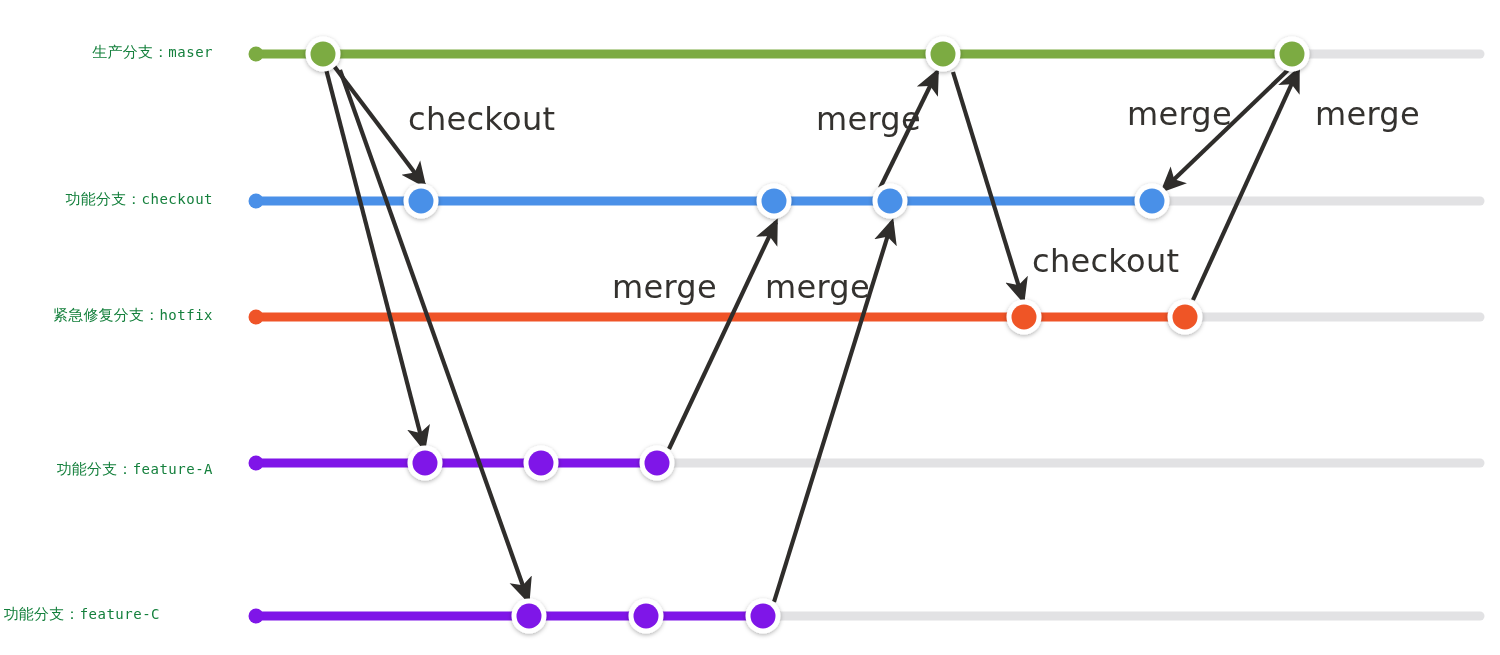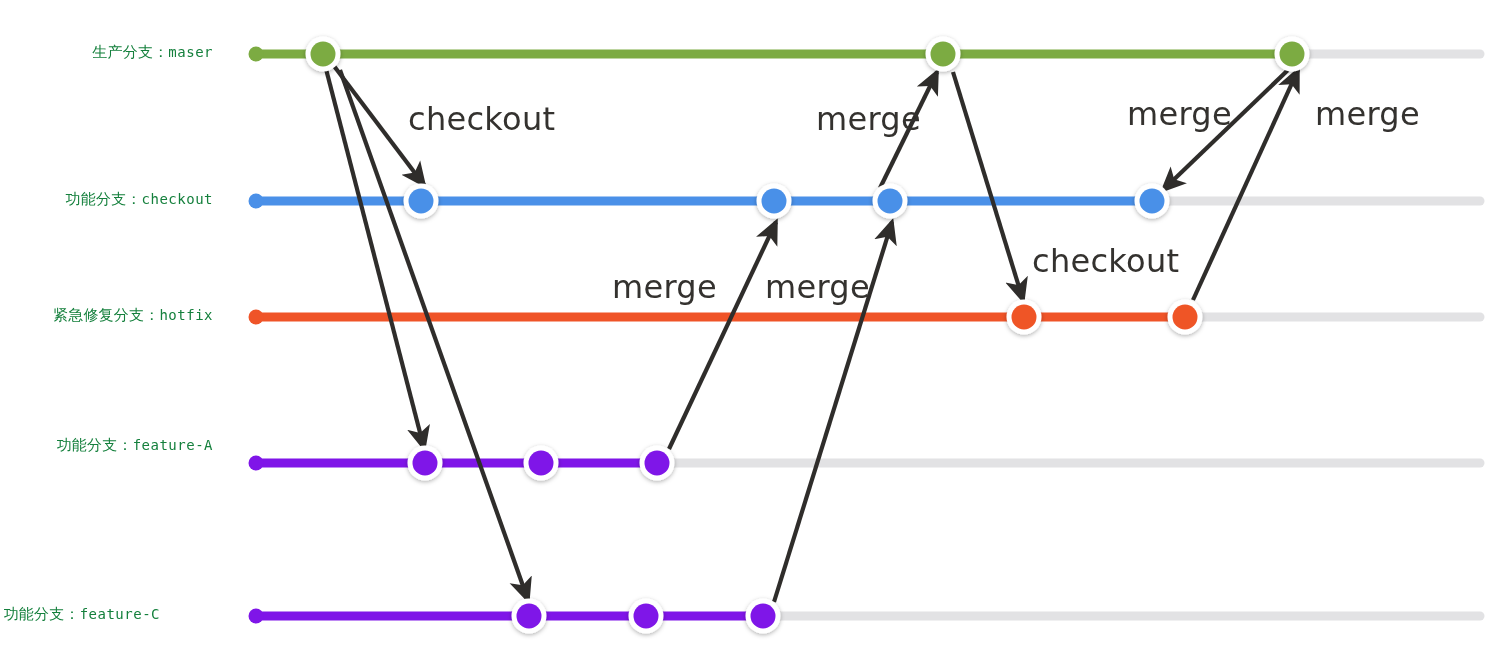--- a/index.html
+++ b/index.html
@@ -140,21 +140,21 @@
       <g filter="url(#nodeshadow)">
         <circle cx="763" cy="616" r="17.5" fill="#ffffff"></circle>
         <circle cx="763" cy="616" r="12.5" fill="#7f15e8"></circle>
       </g>
     </svg>
 
   <div id="labels">
       <div class="branch-label" style="right: 1287px; top: 43px;"><span>生产分支：</span><span class="mono">maser</span></div>
       <div class="branch-label" style="right: 1287px; top: 190px;"><span>功能分支：</span><span class="mono">checkout</span></div>
       <div class="branch-label" style="right: 1287px; top: 306px; margin-left: 48px;"><span>紧急修复分支：</span><span class="mono">hotfix</span></div>
-      <div class="branch-label" style="right: 1287px; top: 436px;"><span>功能分支：</span><span class="mono">feature-A</span></div>
+      <div class="branch-label" style="right: 1287px; top: 460px;"><span>功能分支：</span><span class="mono">feature-A</span></div>
       <div class="branch-label" style="right: 1340px; top: 605px;"><span>功能分支：</span><span class="mono">feature-C</span></div>
     </div>
   <div id="annos">
       <div class="anno" style="left: 408px; top: 100px;">checkout</div>
       <div class="anno" style="left: 816px; top: 100px;">merge</div>
       <div class="anno" style="left: 1127px; top: 95px;">merge</div>
       <div class="anno" style="left: 1315px; top: 95px;">merge</div>
       <div class="anno" style="left: 1032px; top: 242px;">checkout</div>
       <div class="anno" style="left: 612px; top: 268px;">merge</div>
       <div class="anno" style="left: 765px; top: 268px;">merge</div>

